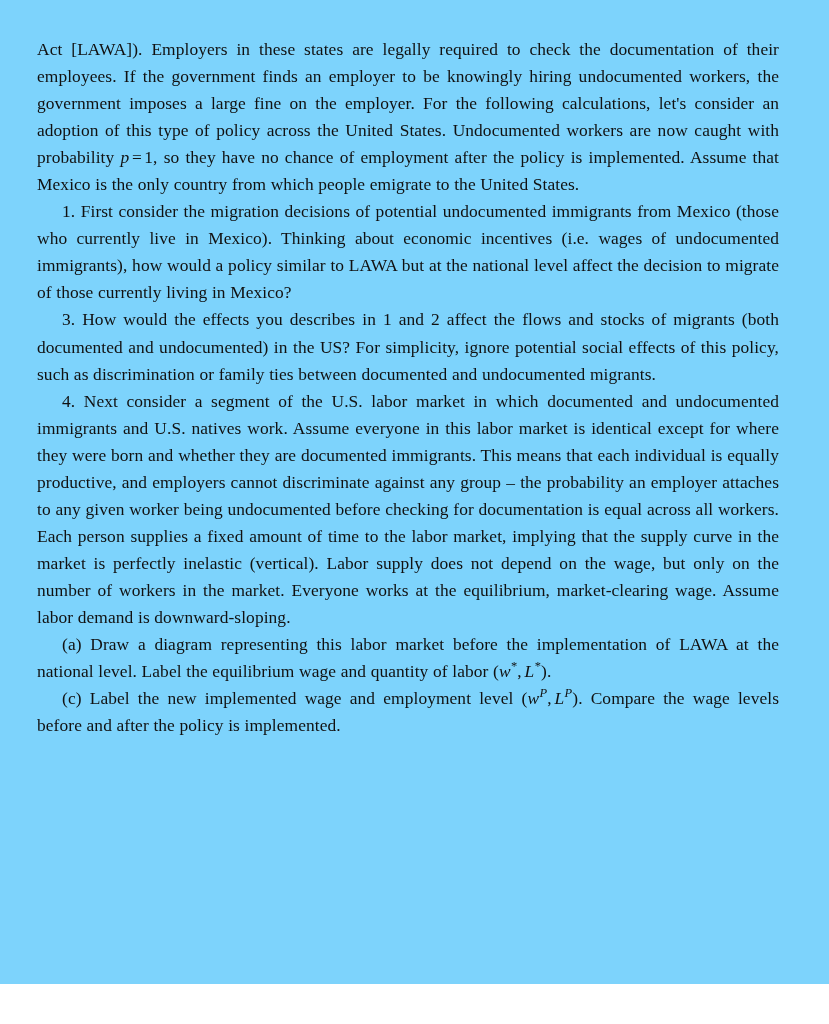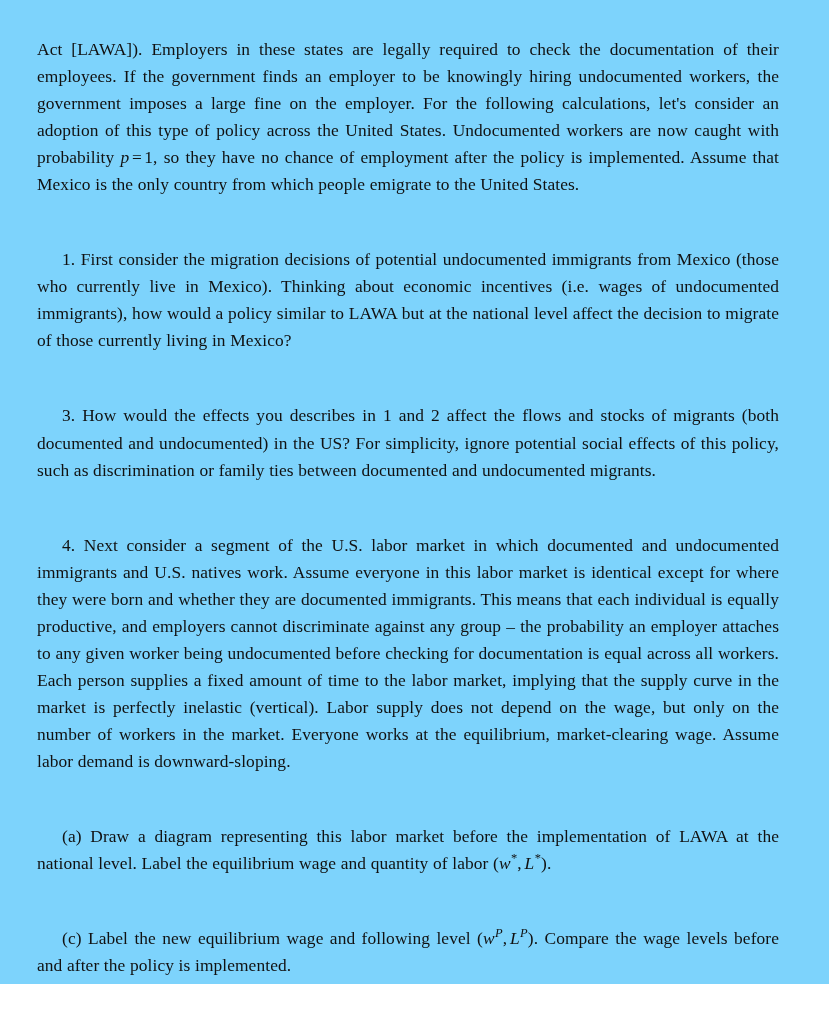--- a/index.html
+++ b/index.html
@@ -33,21 +33,20 @@
     line-height: 27.05px;
     text-align: justify;
     text-justify: inter-word;
     -webkit-hyphens: none;
     hyphens: none;
     word-spacing: 0.01em;
     letter-spacing: 0.005em;
   }
   p.para.indent {
     text-indent: 25px;
-    margin-top: 48px;
   }
   p.para.noindent {
     text-indent: 0;
   }
   
   .mvar {
     font-style: italic;
     font-family: "Liberation Serif", "DejaVu Serif", serif;
     padding-right: 0.02em;
   }
@@ -86,16 +85,16 @@
     <p class="para indent"><span>1. First consider the migration decisions of potential undocumented immigrants from Mexico (those who currently live in Mexico). Thinking about economic incentives (i.e. wages of undocumented immigrants), how would a policy similar to LAWA but at the national level affect the decision to migrate of those currently living in Mexico?</span></p>
 
 
     <p class="para indent"><span>3. How would the effects you describes in 1 and 2 affect the flows and stocks of migrants (both documented and undocumented) in the US? For simplicity, ignore potential social effects of this policy, such as discrimination or family ties between documented and undocumented migrants.</span></p>
 
     <p class="para indent"><span>4. Next consider a segment of the U.S. labor market in which documented and undocumented immigrants and U.S. natives work. Assume everyone in this labor market is identical except for where they were born and whether they are documented immigrants. This means that each individual is equally productive, and employers cannot discriminate against any group – the probability an employer attaches to any given worker being undocumented before checking for documentation is equal across all workers. Each person supplies a fixed amount of time to the labor market, implying that the supply curve in the market is perfectly inelastic (vertical). Labor supply does not depend on the wage, but only on the number of workers in the market. Everyone works at the equilibrium, market-clearing wage. Assume labor demand is downward-sloping.</span></p>
 
     <p class="para indent"><span>(a) Draw a diagram representing this labor market before the implementation of LAWA at the national level. Label the equilibrium wage and quantity of labor </span><span class="mpar">(</span><span class="mvar">w</span><span class="msup">*</span><span class="mcomma">,</span><span class="mvar">L</span><span class="msup">*</span><span class="mpar">)</span><span>.</span></p>
 
 
-    <p class="para indent"><span>(c) Label the new equilibrium wage and following level </span><span class="mpar">(</span><span class="mvar">w</span><span class="msup ital">P</span><span class="mcomma">,</span><span class="mvar">L</span><span class="msup ital">P</span><span class="mpar">)</span><span>. Compare the wage levels before and after the policy is implemented.</span></p>
+    <p class="para indent"><span>(c) Label the new implemented wage and employment level </span><span class="mpar">(</span><span class="mvar">w</span><span class="msup ital">P</span><span class="mcomma">,</span><span class="mvar">L</span><span class="msup ital">P</span><span class="mpar">)</span><span>. Compare the wage levels before and after the policy is implemented.</span></p>
 
   </div>
 </div>
 
 </body></html>

